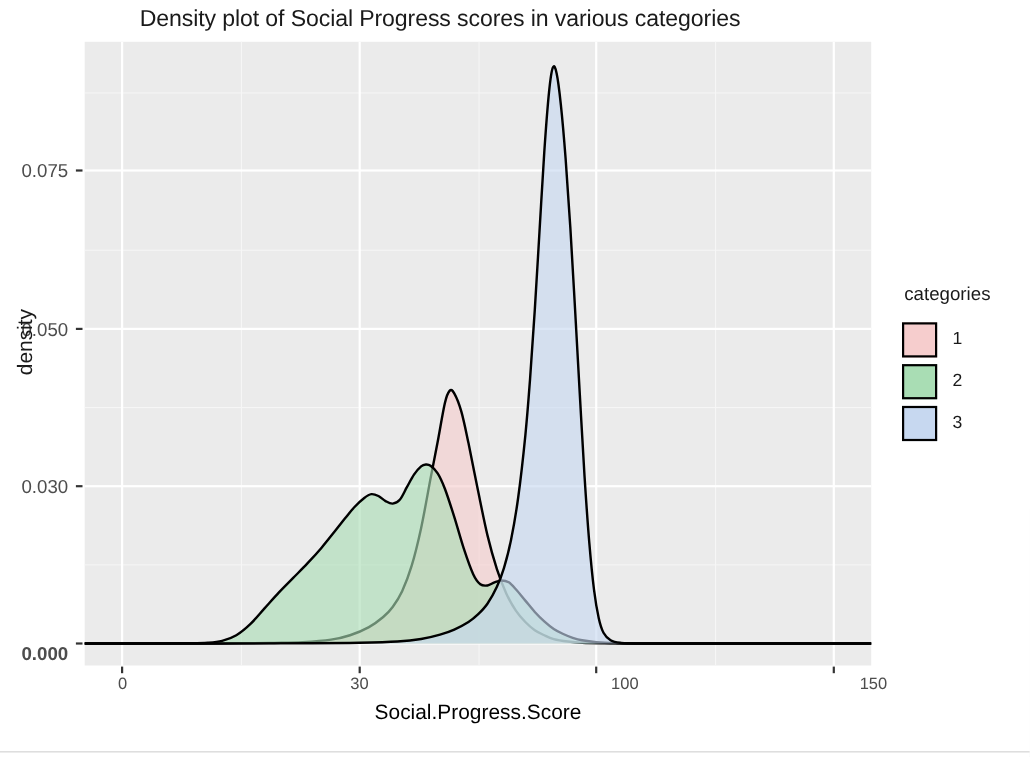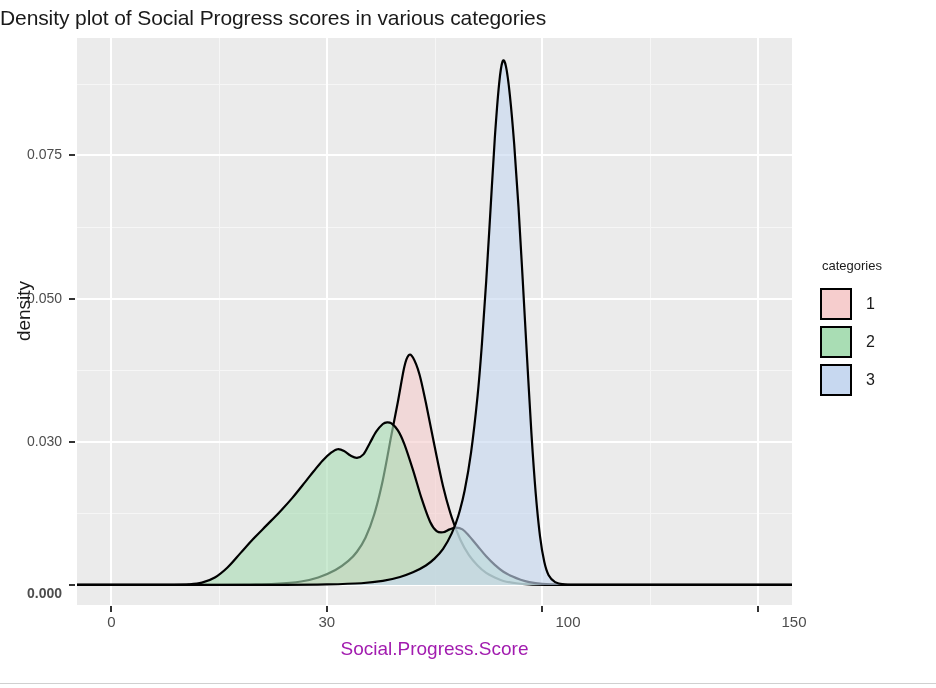--- a/index.html
+++ b/index.html
@@ -19,21 +19,21 @@
     left: 0; top: 0;
     width: 936px;
     height: 684px;
     background: #ffffff;
   }
   #plot-title {
     position: absolute;
     left: 0;
     top: 6px;
     width: 800px;
-    text-align: left;
+    text-align: center;
     font-size: 21px;
     color: #1a1a1a;
     letter-spacing: -0.1px;
   }
   #panel-area {
     position: absolute;
     left: 77px;
     top: 38px;
     width: 715px;
     height: 567px;
@@ -51,21 +51,21 @@
   }
   .grid-major-y { left: 0; width: 100%; height: 2px; }
   .grid-minor-y { left: 0; width: 100%; height: 1px; background: #F6F6F6; }
   .grid-major-x { top: 0; height: 100%; width: 2px; }
   .grid-minor-x { top: 0; height: 100%; width: 1px; background: #F6F6F6; }
 
   #curves { position: absolute; left: 0; top: 0; }
 
   .axis-label-y {
     position: absolute;
-    font-size: 14px;
+    font-size: 17px;
     color: #4D4D4D;
     text-align: right;
     width: 62px;
     left: 0;
   }
   .tick-mark-y {
     position: absolute;
     width: 6px;
     height: 2px;
     background: #333333;
@@ -86,40 +86,40 @@
     background: #333333;
     top: 606px;
   }
   #x-axis-title {
     position: absolute;
     left: 77px;
     top: 638px;
     width: 715px;
     text-align: center;
     font-size: 19px;
-    color: #a21caf;
+    color: #000000;
   }
   #y-axis-title {
     position: absolute;
     left: -66px;
     top: 300px;
     width: 180px;
     text-align: center;
     font-size: 19px;
     color: #1a1a1a;
     transform: rotate(-90deg);
   }
   #legend {
     position: absolute;
     left: 820px;
     top: 258px;
     width: 110px;
   }
   #legend-title {
-    font-size: 13px;
+    font-size: 17px;
     color: #1a1a1a;
     margin-bottom: 12px;
     margin-left: 2px;
   }
   .legend-row {
     display: flex;
     align-items: center;
     height: 38px;
   }
   .legend-swatch {

